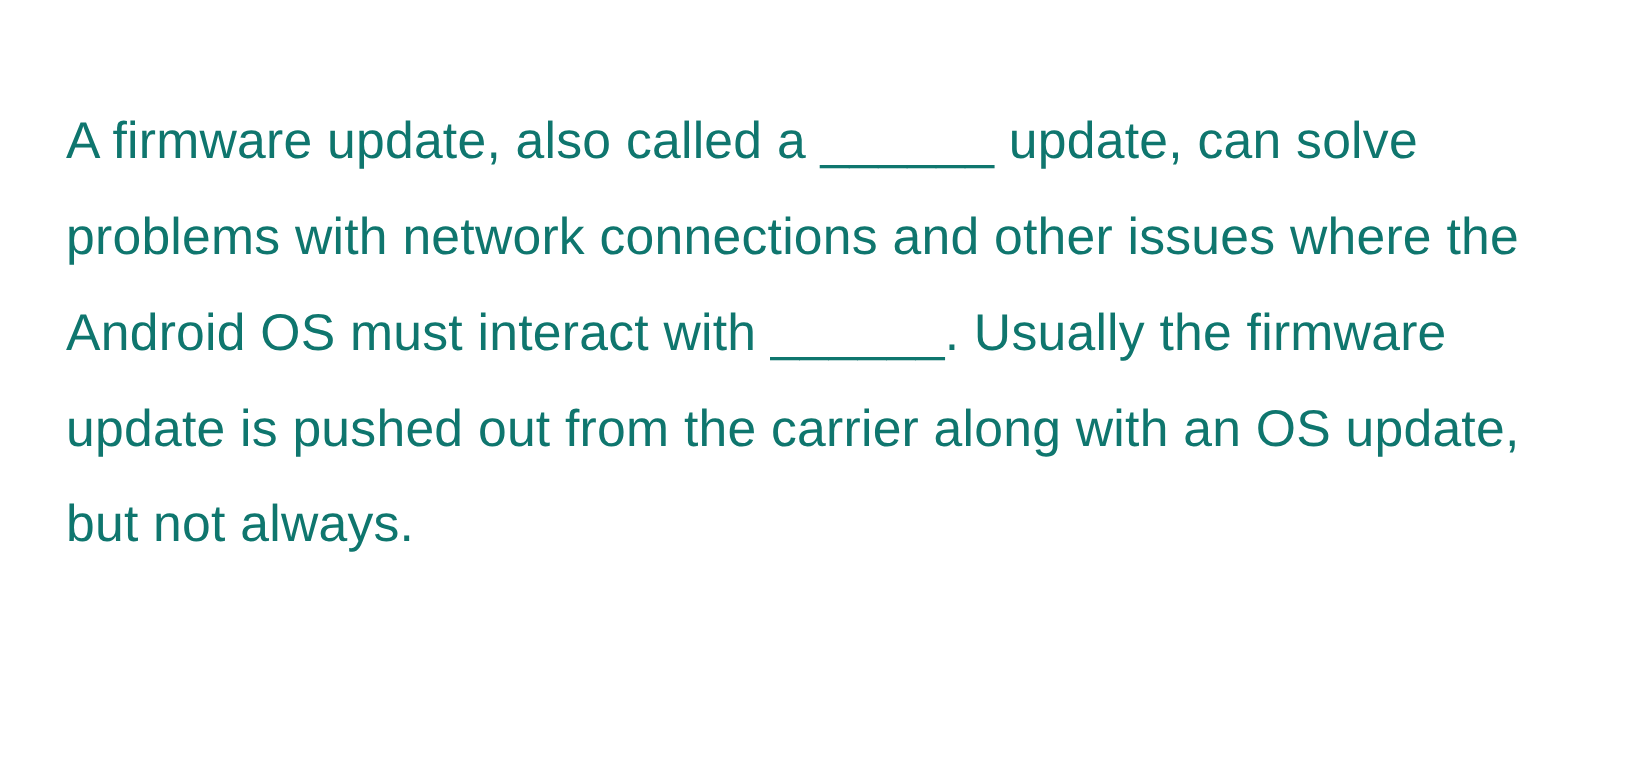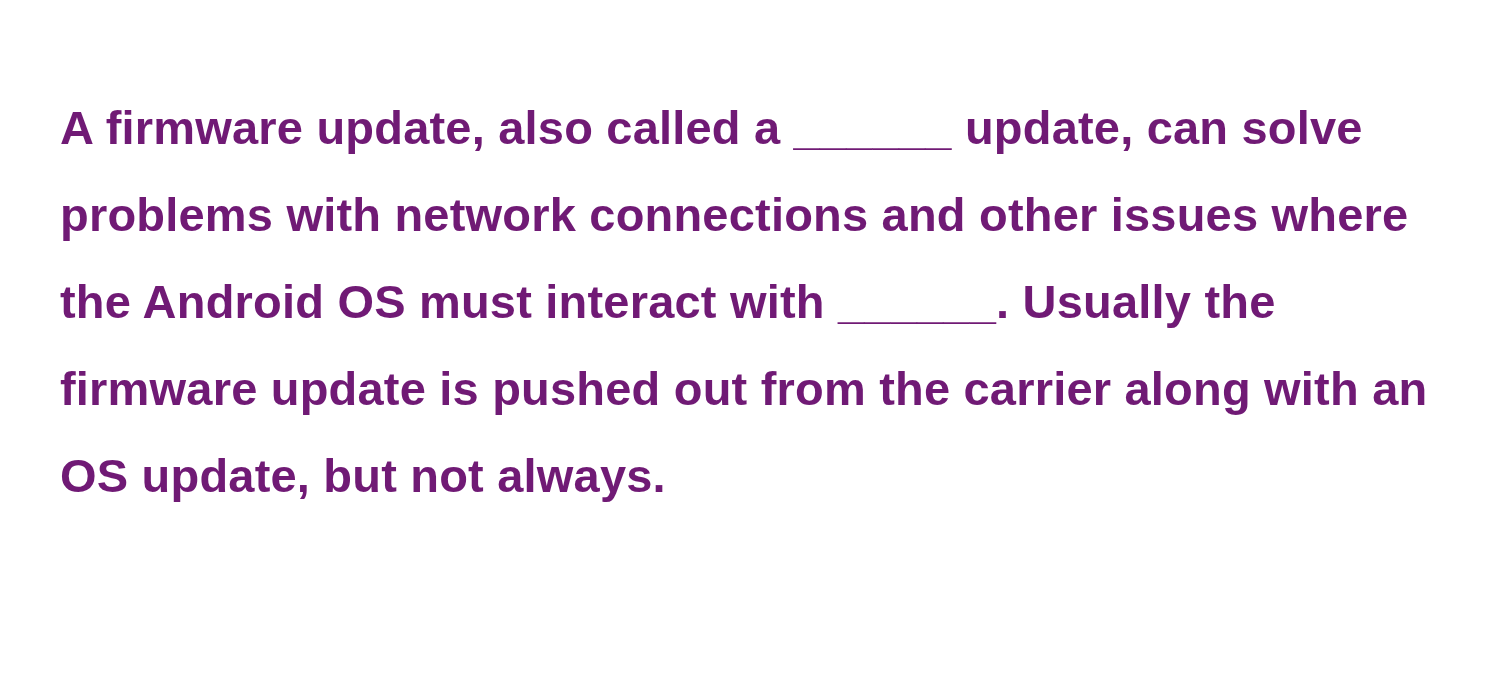--- a/index.html
+++ b/index.html
@@ -10,21 +10,21 @@
     body {
       width: 1500px;
       height: 688px;
       background: #ffffff;
       font-family: -apple-system, BlinkMacSystemFont, "Segoe UI", Helvetica, Arial, sans-serif;
       padding: 85px 60px 60px 60px;
     }
     .paragraph {
       font-size: 47px;
       line-height: 1.85;
-      color: #701a75;
+      color: #0f766e;
       letter-spacing: 0.2px;
-      font-weight: 700;
+      font-weight: 400;
     }
   </style>
 </head>
 <body>
 
 <p class="paragraph">A firmware update, also called a ______ update, can solve problems with network connections and other issues where the Android OS must interact with ______. Usually the firmware update is pushed out from the carrier along with an OS update, but not always.</p>
 
 </body></html>

